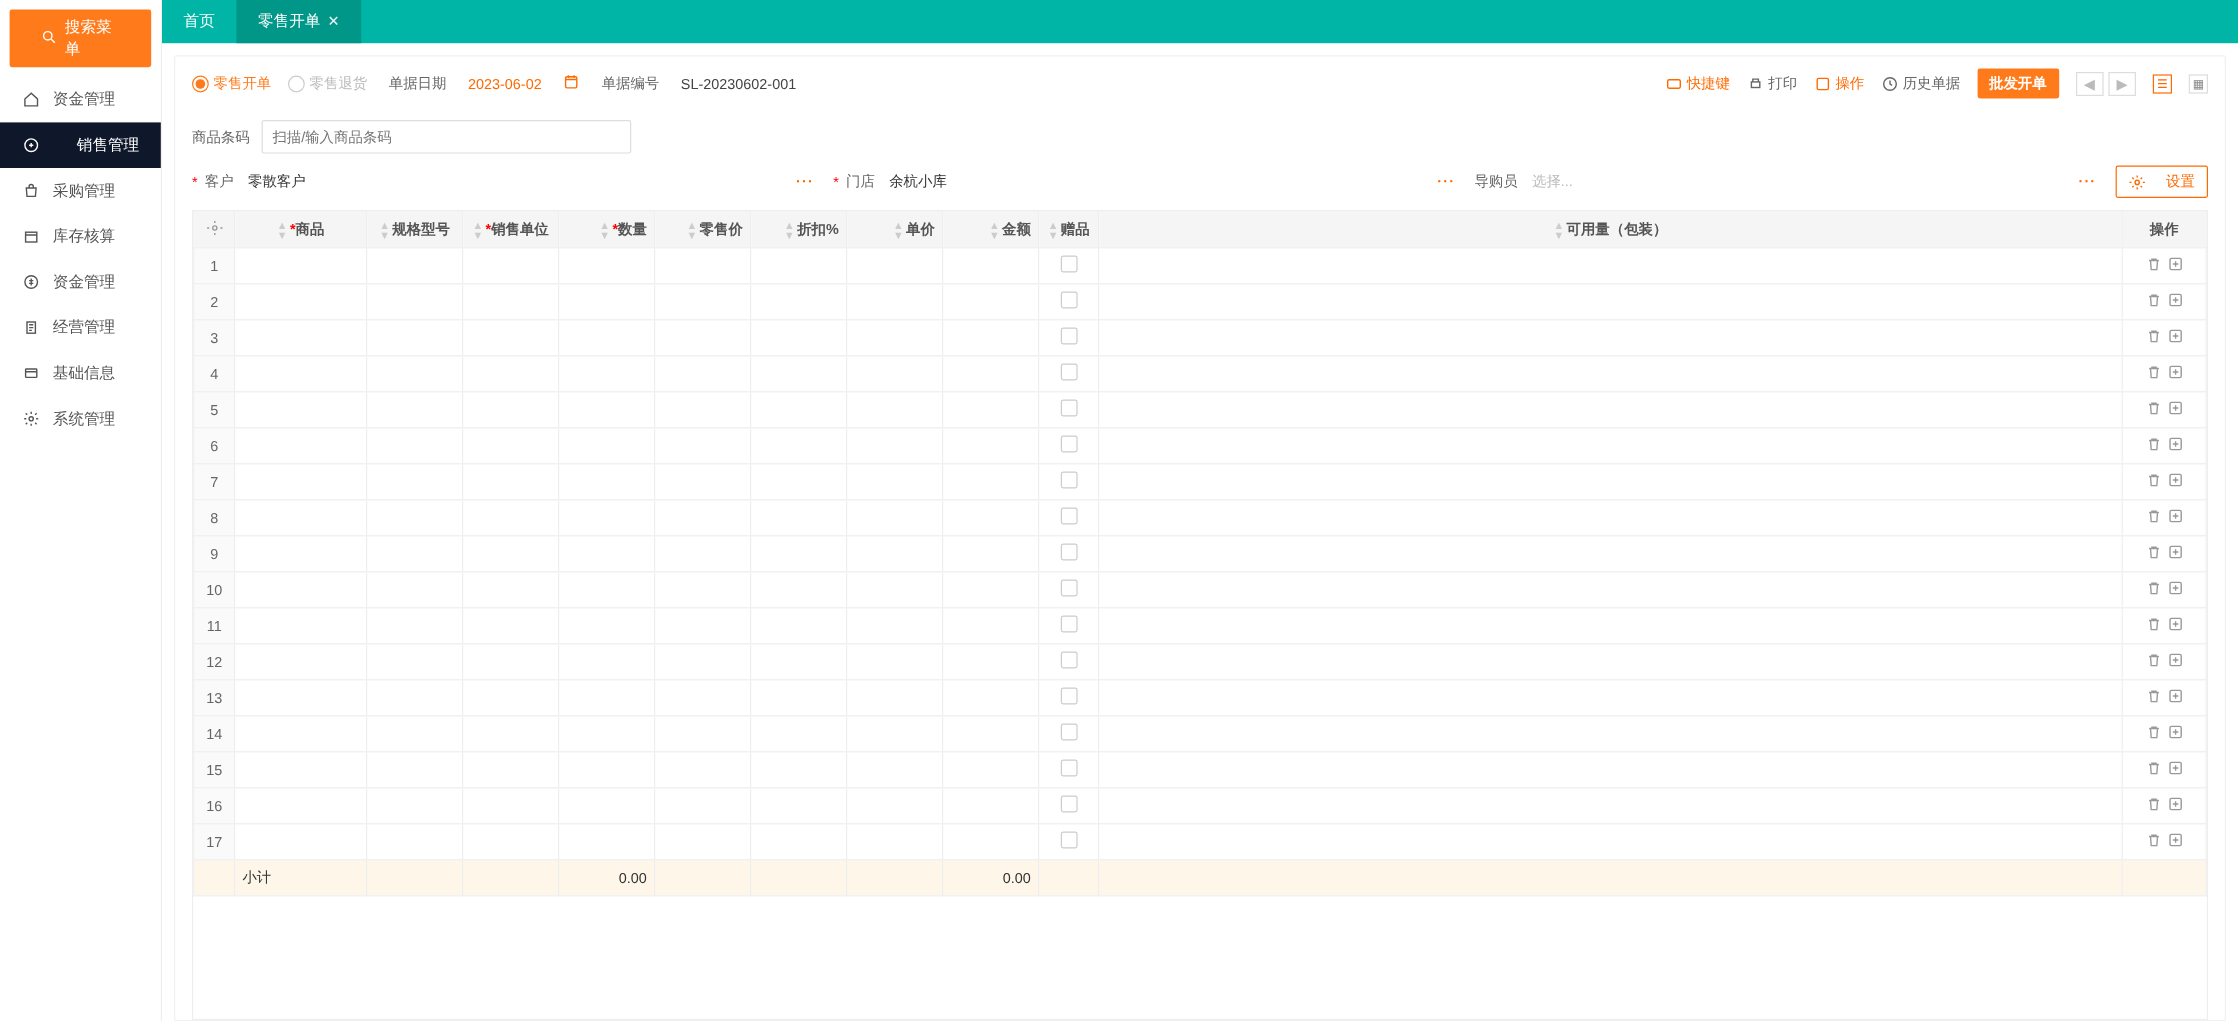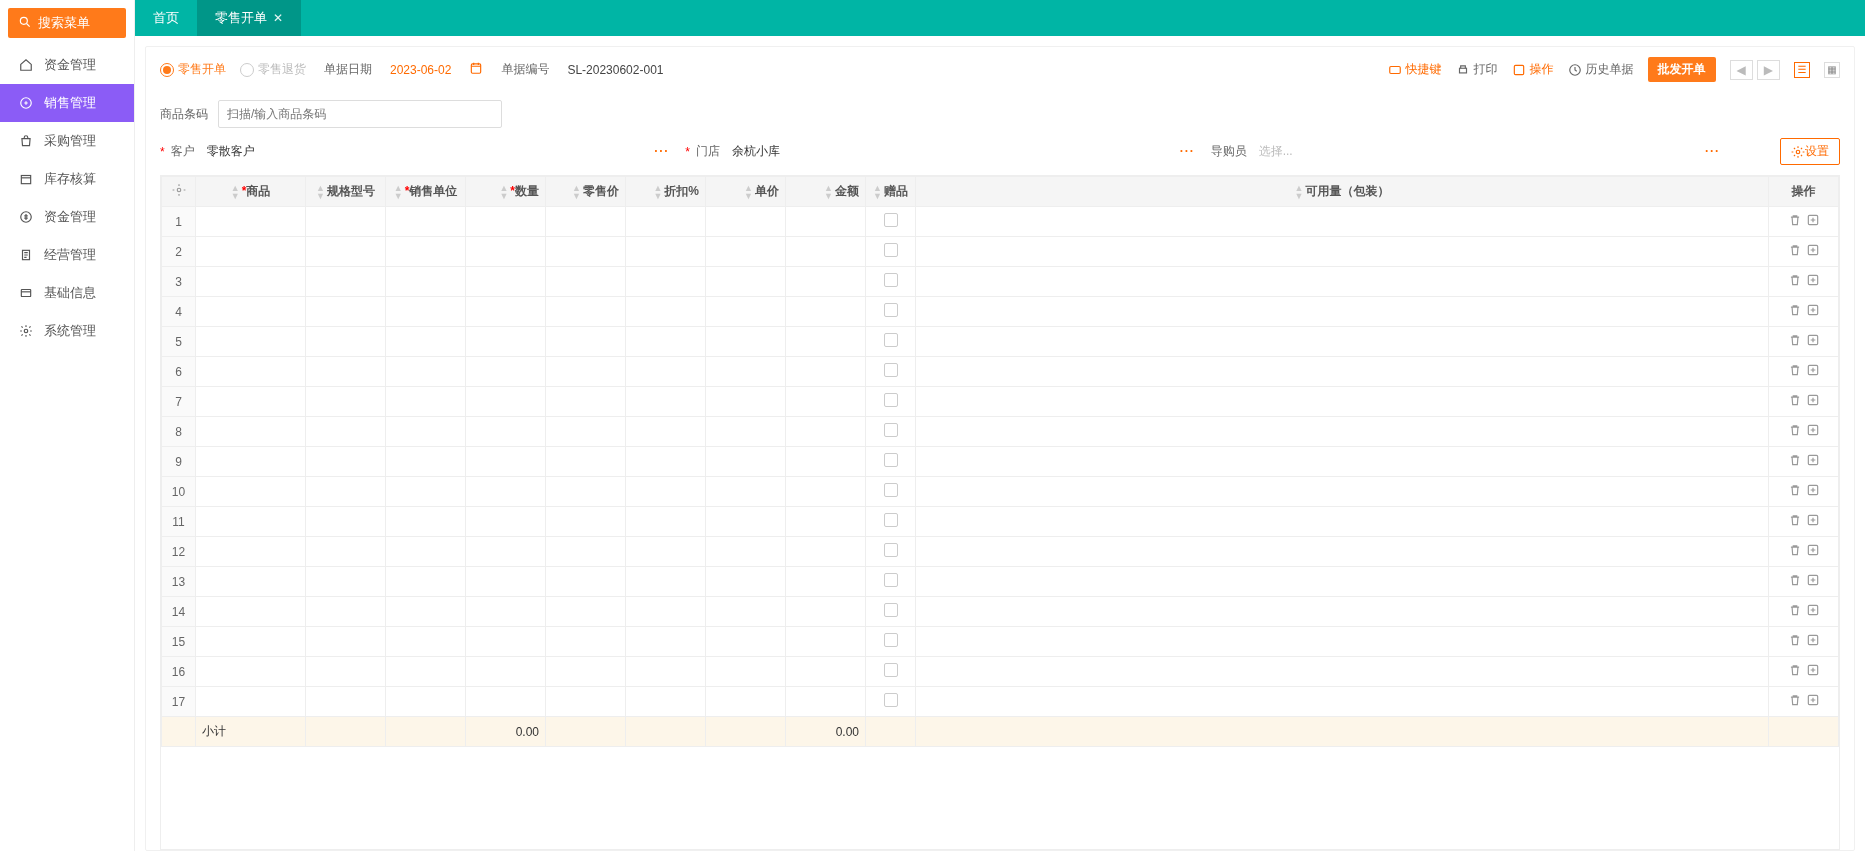--- a/index.html
+++ b/index.html
@@ -1,23 +1,23 @@
 <!DOCTYPE html>
 <html><head>
 <meta charset="utf-8">
 <style>
 * { box-sizing: border-box; margin: 0; padding: 0; }
 body { font-family: "Microsoft YaHei", Arial, sans-serif; font-size: 12px; color: #333; background: #fff; overflow: hidden; }
 .app { display: flex; height: 851px; width: 1865px; }
 
 
 .sidebar { width: 135px; background: #fff; border-right: 1px solid #eee; padding-top: 8px; flex-shrink: 0; }
-.search-menu { margin: 0 8px 8px 8px; background: #ff7a1a; color: #fff; padding: 6px 10px; border-radius: 2px; display: flex; align-items: center; gap: 6px; font-size: 13px; }
+.search-menu { margin: 0 8px 8px 8px; background: #ff7a1a; color: #fff; padding: 6px 26px; border-radius: 2px; display: flex; align-items: center; gap: 6px; font-size: 13px; }
 .side-item { padding: 10px 18px; display: flex; align-items: center; gap: 10px; color: #555; cursor: pointer; font-size: 13px; }
-.side-item.active { background: #8b5cf6; color: #fff; }
+.side-item.active { background: #0f172a; color: #fff; justify-content: space-between; }
 .side-item .icn { width: 16px; height: 16px; display: inline-flex; align-items: center; justify-content: center; }
 
 
 .main { flex: 1; display: flex; flex-direction: column; min-width: 0; }
 .tabbar { background: #00b5a5; height: 36px; display: flex; align-items: stretch; }
 .tab { padding: 0 18px; color: #fff; display: flex; align-items: center; gap: 6px; cursor: pointer; font-size: 13px; }
 .tab.active { background: #009688; }
 .tab .close { font-size: 12px; opacity: .9; }
 
 
@@ -40,30 +40,30 @@
 .tool-links .lnk { display: flex; align-items: center; gap: 4px; cursor: pointer; color: #666; }
 .tool-links .lnk.orange { color: #ff6a00; justify-content: flex-end; }
 .btn-primary { background: #ff7a1a; color: #fff; padding: 4px 10px; border-radius: 2px; cursor: pointer; font-weight: bold; }
 .nav-arrows { display: flex; align-items: center; gap: 4px; color: #bbb; }
 .nav-arrows .arr { border: 1px solid #ddd; padding: 2px 6px; cursor: pointer; }
 .small-ic { width: 16px; height: 16px; border: 1px solid #ddd; display: inline-flex; align-items: center; justify-content: center; cursor: pointer; font-size: 10px; color: #888; }
 .small-ic.orange { border-color: #ff6a00; color: #ff6a00; }
 
 
 .barcode-row { margin: 18px 0 10px 0; display: flex; align-items: center; gap: 10px; }
-.barcode-row input { width: 284px; padding: 6px 8px; border: 1px solid #ddd; border-radius: 2px; font-size: 12px; }
+.barcode-row input { width: 308px; padding: 6px 8px; border: 1px solid #ddd; border-radius: 2px; font-size: 12px; }
 
 
 .filter-row { display: flex; align-items: center; gap: 10px; margin-bottom: 10px; }
 .filter-item { display: flex; align-items: center; gap: 6px; flex: 1; }
 .filter-item .req { color: red; }
 .filter-item .picker { flex: 1; display: flex; align-items: center; justify-content: space-between; padding: 4px 6px; border-bottom: 1px solid transparent; cursor: pointer; color: #333; }
 .filter-item .picker.placeholder { color: #bbb; }
 .filter-item .dots { color: #ff6a00; font-weight: bold; letter-spacing: 1px; }
-.set-btn { border: 1px solid #ff6a00; color: #ff6a00; padding: 4px 10px; border-radius: 2px; display: flex; align-items: center; gap: 0; cursor: pointer; margin-left: 44px; }
+.set-btn { border: 1px solid #ff6a00; color: #ff6a00; padding: 4px 10px; border-radius: 2px; display: flex; align-items: center; gap: 17px; cursor: pointer; }
 
 
 .table-wrap { flex: 1; overflow: auto; border: 1px solid #eee; min-height: 0; }
 table { border-collapse: collapse; width: 100%; table-layout: fixed; }
 th, td { border: 1px solid #eee; padding: 6px 6px; font-size: 12px; white-space: nowrap; overflow: hidden; }
 thead th { background: #f5f5f5; color: #555; position: sticky; top: 0; }
 thead th .sort { color: #ccc; margin-right: 2px; font-size: 9px; display: inline-block; line-height: 8px; vertical-align: middle; }
 .req2 { color: red; }
 td.idx { text-align: center; color: #666; background: #fafafa; }
 td.num { text-align: right; }

